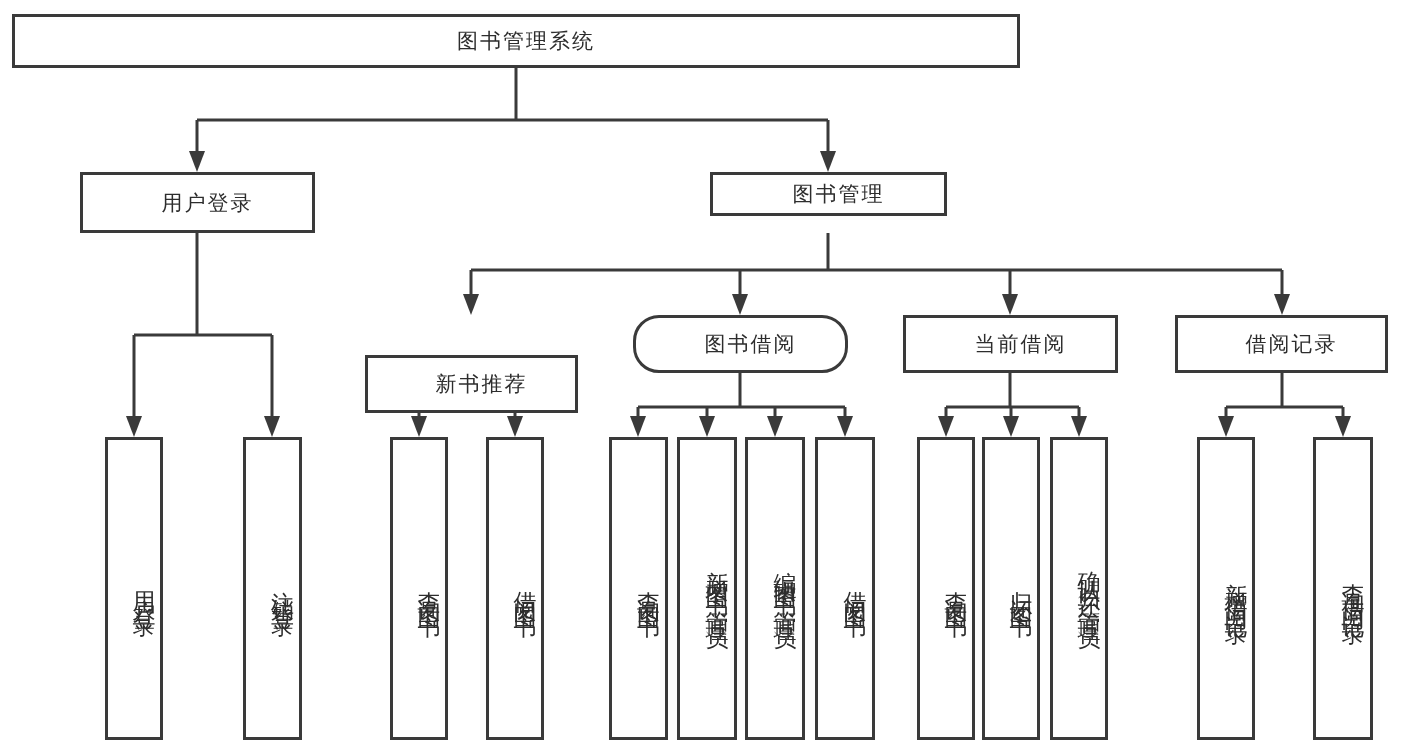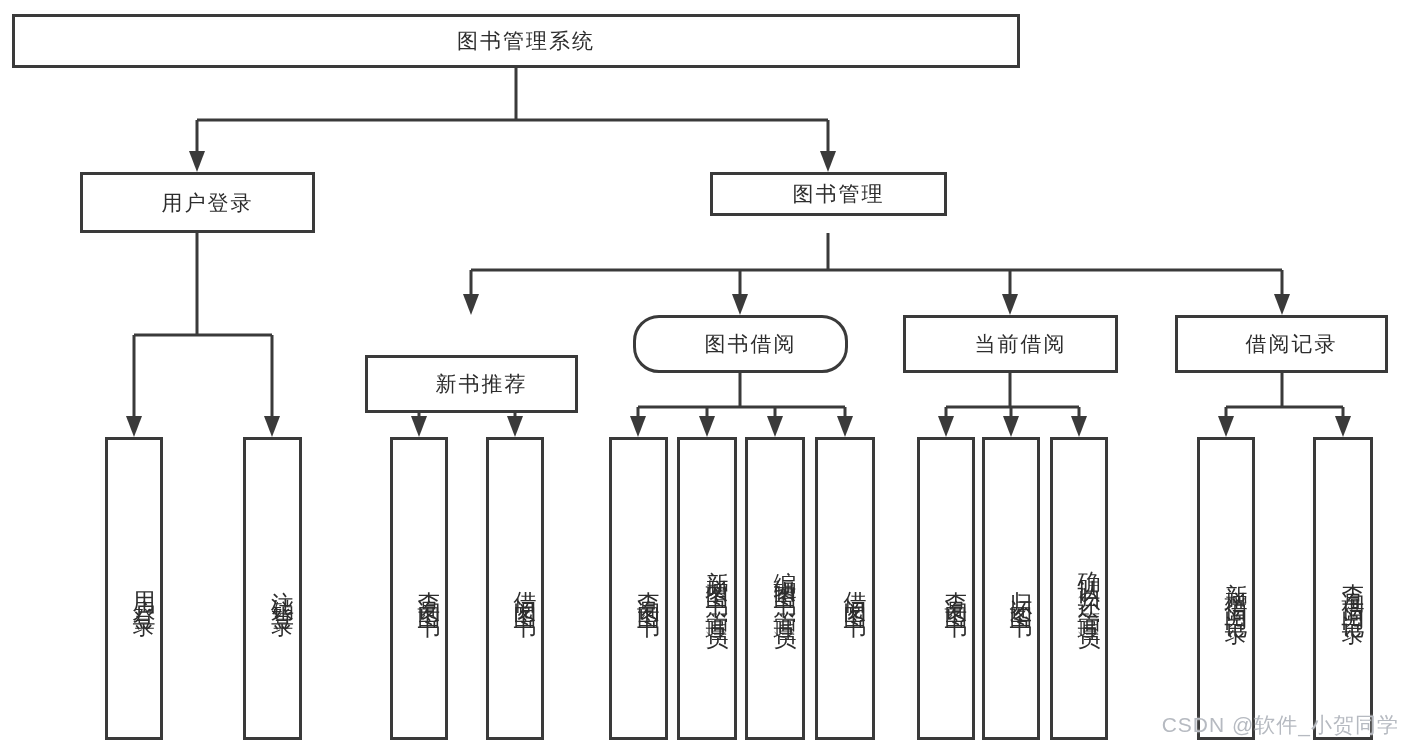--- a/index.html
+++ b/index.html
@@ -138,14 +138,13 @@
     <span class="lbl">确认归还（管理员）</span>
   </div>
 
   <div class="box v" style="left:1197px;top:437px;width:58px;height:303px;">
     <span class="lbl">新增借阅记录</span>
   </div>
   <div class="box v" style="left:1313px;top:437px;width:60px;height:303px;">
     <span class="lbl">查询借阅记录</span>
   </div>
 
-  <div class="watermark">CSDN @软件_小贺同学</div>
 </div>
 
 </body></html>

